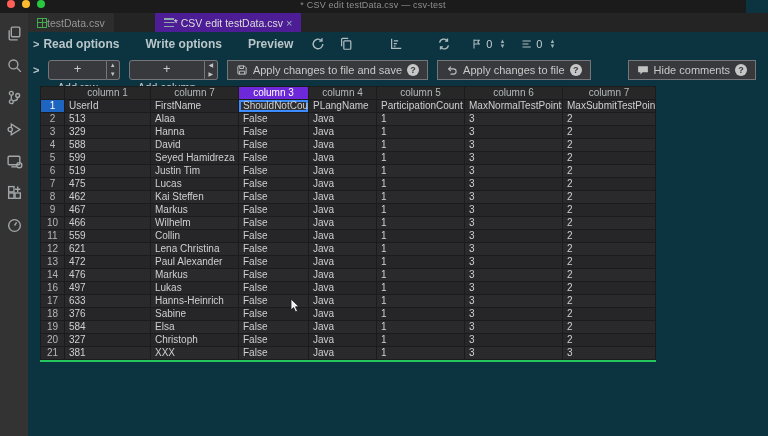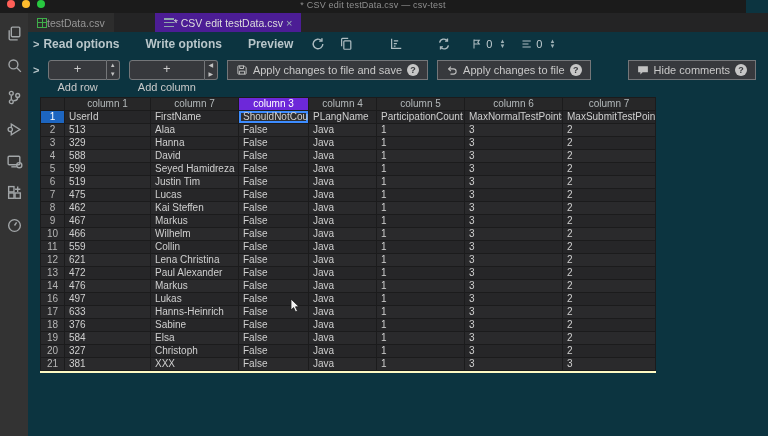--- a/index.html
+++ b/index.html
@@ -60,21 +60,21 @@
   .qmark:before { content:"?"; }
   .stepper { display:flex; flex-direction:column; border:1px solid #747679; border-left:none;
     border-radius:0 3px 3px 0; height:20px; width:13px; background:#37393d; }
   .stepper span { flex:1; display:flex; align-items:center; justify-content:center;
     font-size:6px; color:#c2c2c2; line-height:6px; }
   .grp { display:flex; margin-right:9px; }
   .grp .btn { border-radius:3px 0 0 3px;flex-direction:column; }
   .gap-lg { width:52px; }
 
   
-  .grid-wrap { position:absolute; left:12px; top:65px; border-bottom:2px solid #fef9c3; }
+  .grid-wrap { position:absolute; left:12px; top:54px; border-bottom:2px solid #22c55e; }
   table { border-collapse:collapse; table-layout:fixed; width:615px; font-size:10px; }
   col.c0{width:24px} col.c1{width:86px} col.c2{width:88px} col.c3{width:70px}
   col.c4{width:68px} col.c5{width:88px} col.c6{width:98px} col.c7{width:93px}
   th,td { border:1px solid #1b1b1c; height:13px; line-height:12px; padding:0 4px;
     overflow:hidden; white-space:nowrap; }
   thead th { background:#272728; color:#b3b9bb; font-weight:normal; text-align:center; }
   tbody th { background:#29292b; color:#b6b6b6; font-weight:normal; text-align:center; padding:0 2px; }
   td { background:#262628; color:#cfcfcf; text-align:left; }
   tbody tr:nth-child(even) td { background:#2a2a2c; }
   th.sel-header { background:#6d28d9; color:#ffffff; }

